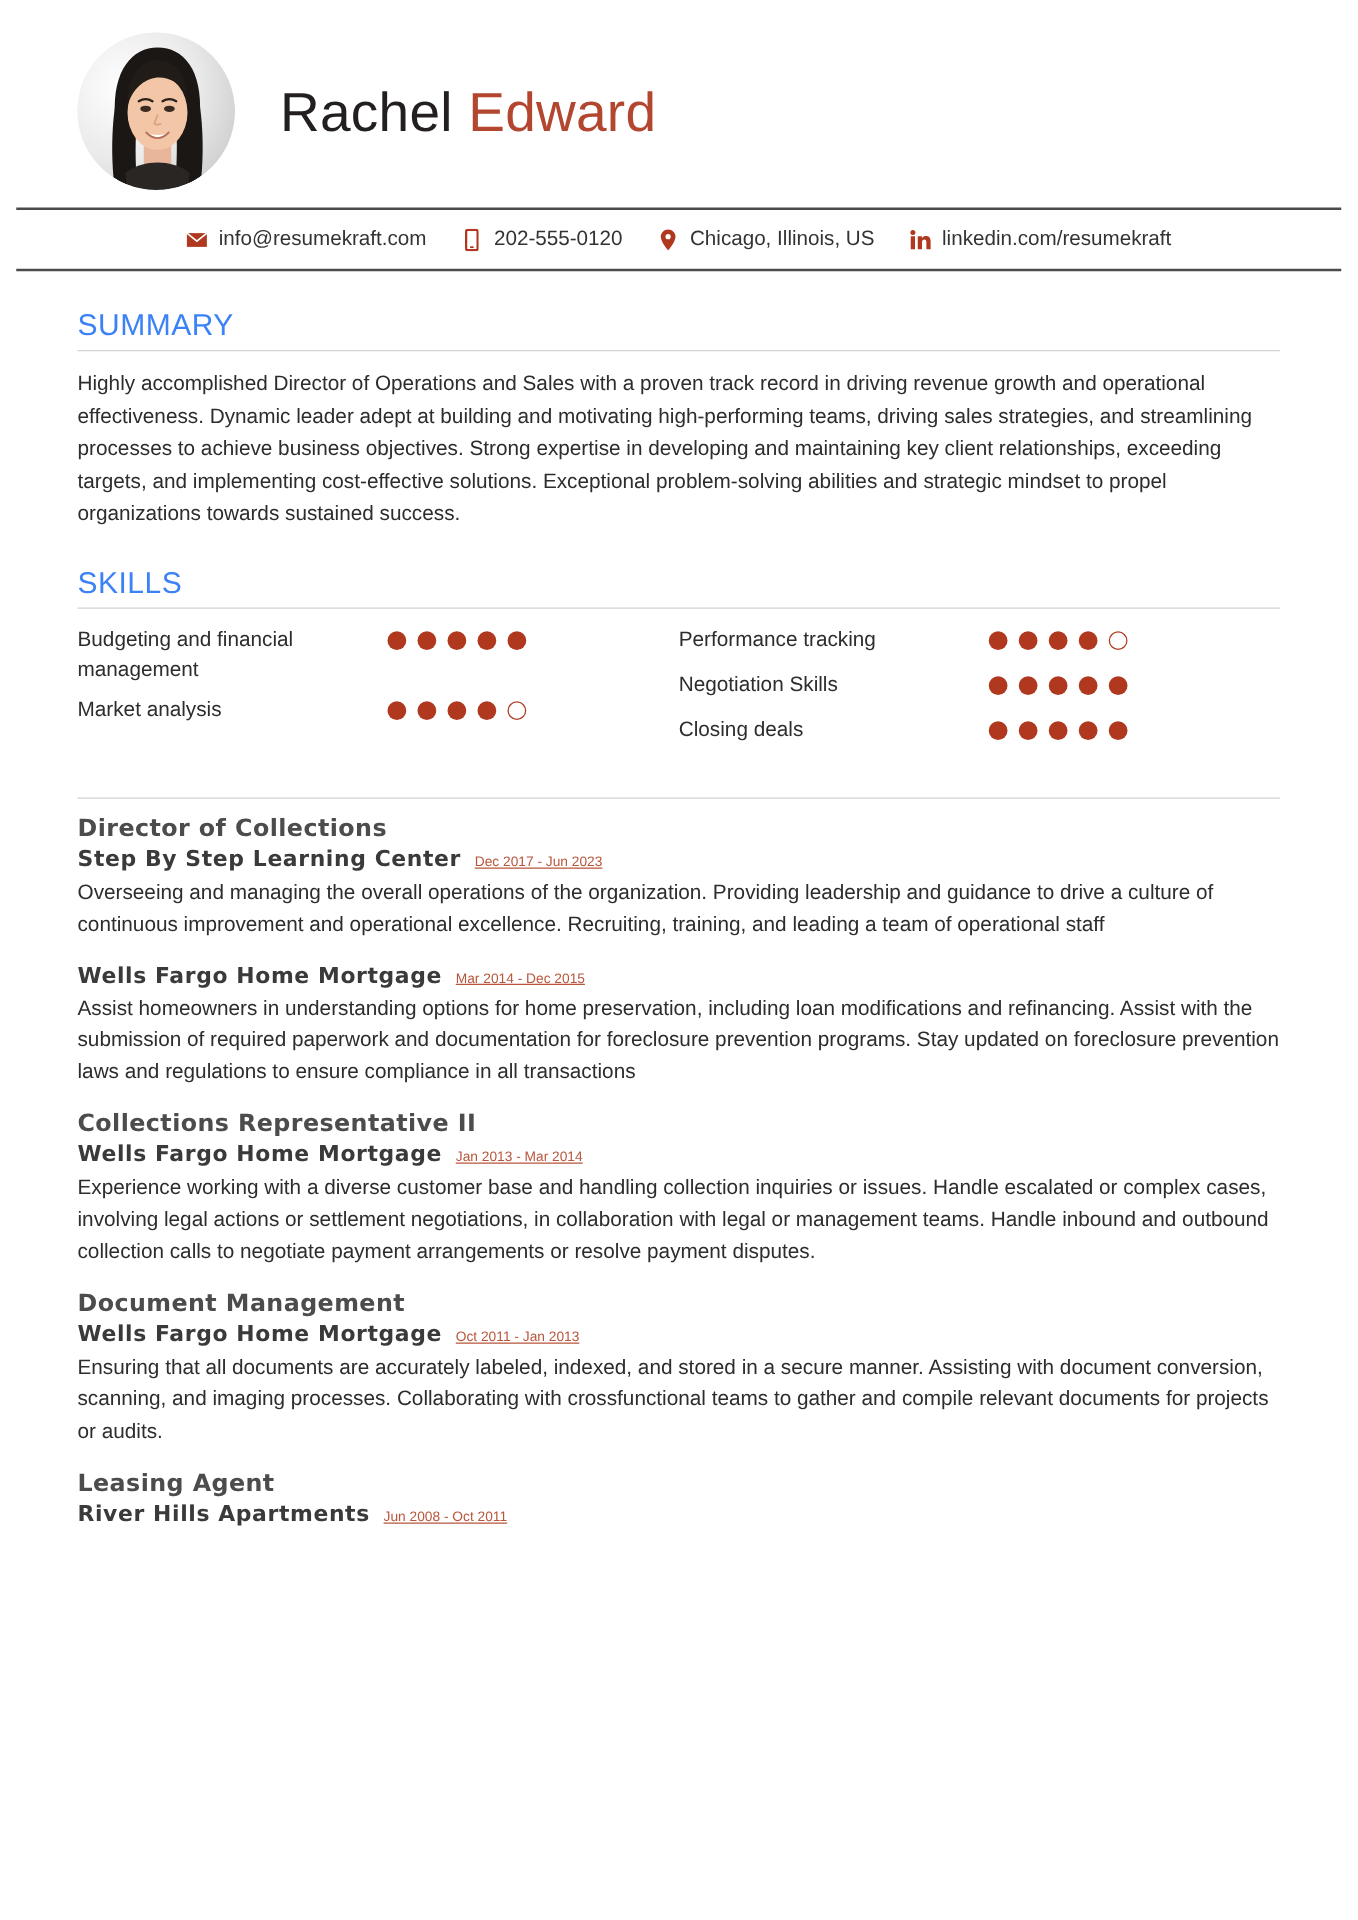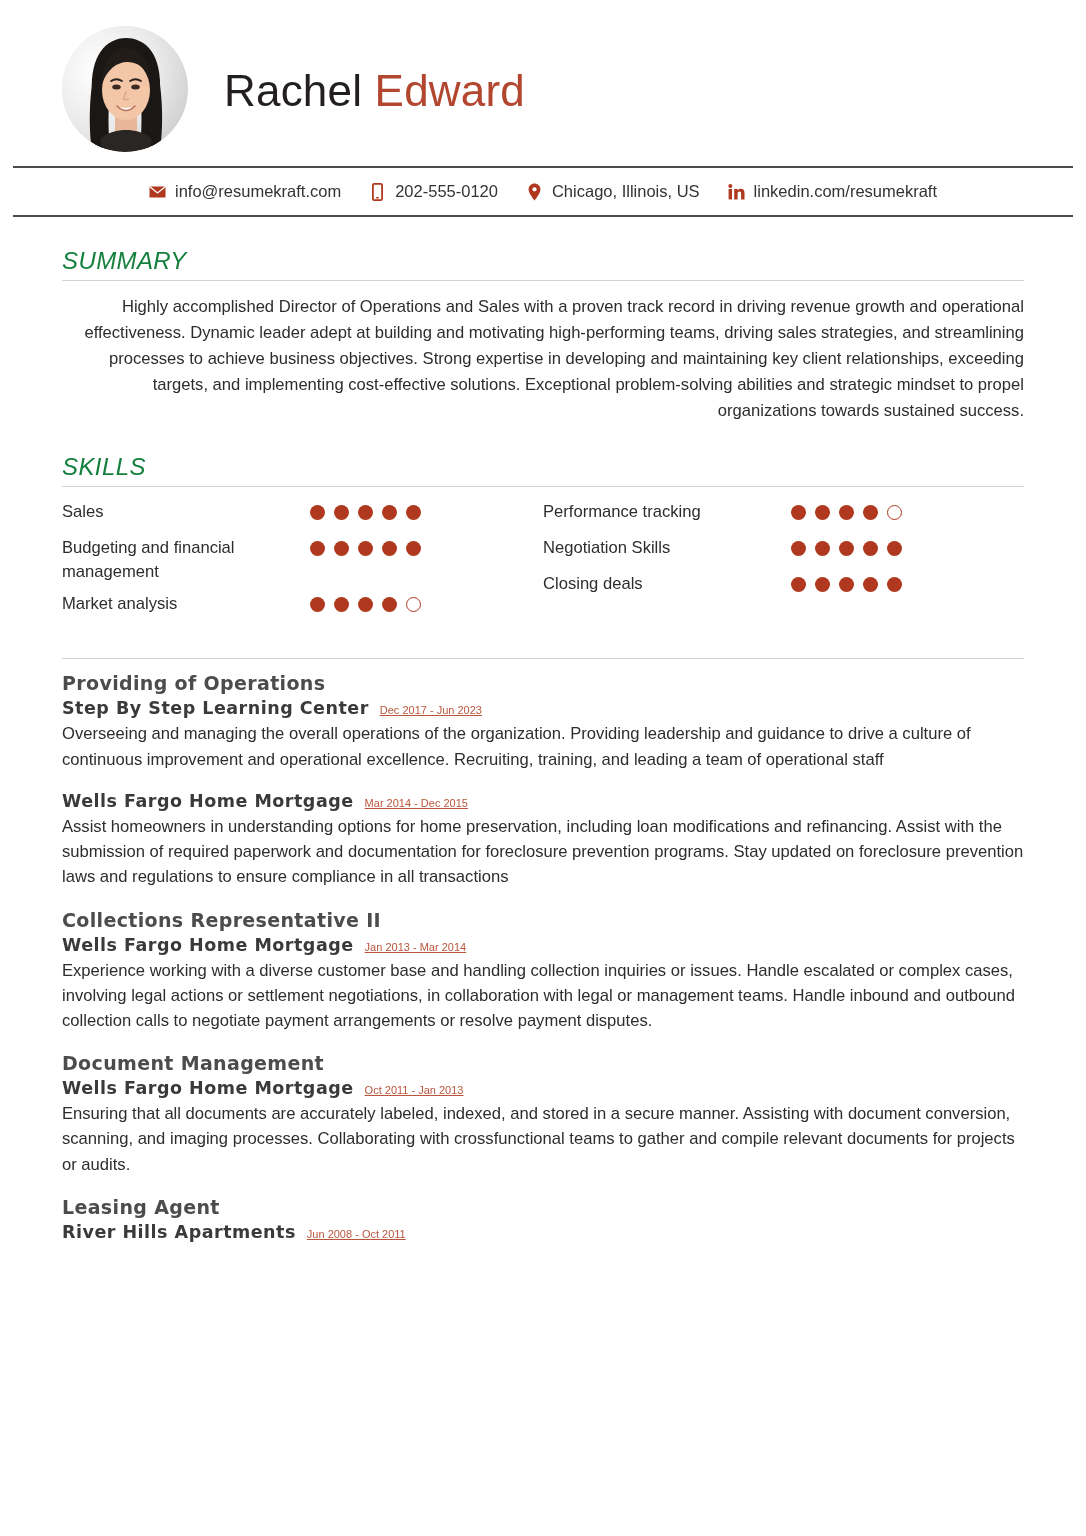--- a/index.html
+++ b/index.html
@@ -87,38 +87,37 @@
   .contact-item .ico svg { display: block; }
 
   
   .content {
     padding: 0 62px 0 62px;
   }
   .section { margin-top: 30px; }
   .section-title {
     font-size: 24px;
     letter-spacing: 0.4px;
-    color: #15803d;
+    color: #3b82f6;
     font-weight: 400;
     margin: 0 0 5px 0;
-    font-style: italic;
   }
   .section-rule {
     height: 1px;
     background: #d2d2d2;
     width: 100%;
     margin-bottom: 13px;
   }
 
   .summary-text {
     font-size: 16.6px;
     line-height: 1.56;
     color: #2d2d2d;
     margin: 0;
-    text-align: right;
+    text-align: left;
   }
 
   
   .skills-grid {
     display: flex;
     gap: 0;
     margin-top: 4px;
   }
   .skills-col { width: 50%; }
   .skill-row {
@@ -292,30 +291,20 @@
     <div class="section-rule"></div>
     <p class="summary-text">Highly accomplished Director of Operations and Sales with a proven track record in driving revenue growth and operational effectiveness. Dynamic leader adept at building and motivating high-performing teams, driving sales strategies, and streamlining processes to achieve business objectives. Strong expertise in developing and maintaining key client relationships, exceeding targets, and implementing cost-effective solutions. Exceptional problem-solving abilities and strategic mindset to propel organizations towards sustained success.</p>
   </div>
 
   <div class="section">
     <h2 class="section-title">SKILLS</h2>
     <div class="section-rule"></div>
     <div class="skills-grid">
       <div class="skills-col" id="skills-left">
           <div class="skill-row">
-            <div class="skill-label">Sales</div>
-            <div class="skill-dots">
-              <span class="dot filled"></span>
-              <span class="dot filled"></span>
-              <span class="dot filled"></span>
-              <span class="dot filled"></span>
-              <span class="dot filled"></span>
-            </div>
-          </div>
-          <div class="skill-row">
             <div class="skill-label">Budgeting and financial management</div>
             <div class="skill-dots">
               <span class="dot filled"></span>
               <span class="dot filled"></span>
               <span class="dot filled"></span>
               <span class="dot filled"></span>
               <span class="dot filled"></span>
             </div>
           </div>
           <div class="skill-row">
@@ -361,21 +350,21 @@
             </div>
           </div>
         </div>
     </div>
   </div>
 
   <div class="section">
     <div class="section-rule"></div>
     <div id="experience-list">
         <div class="exp-item">
-          <div class="exp-role">Providing of Operations</div>
+          <div class="exp-role">Director of Collections</div>
           <div class="exp-line"><span class="exp-company">Step By Step Learning Center</span><span class="exp-dates">Dec 2017 - Jun 2023</span></div>
           <p class="exp-desc">Overseeing and managing the overall operations of the organization. Providing leadership and guidance to drive a culture of continuous improvement and operational excellence. Recruiting, training, and leading a team of operational staff</p>
         </div>
         <div class="exp-item">
           <div class="exp-line"><span class="exp-company">Wells Fargo Home Mortgage</span><span class="exp-dates">Mar 2014 - Dec 2015</span></div>
           <p class="exp-desc">Assist homeowners in understanding options for home preservation, including loan modifications and refinancing.  Assist with the submission of required paperwork and documentation for foreclosure prevention programs. Stay updated on foreclosure prevention laws and regulations to ensure compliance in all transactions</p>
         </div>
         <div class="exp-item">
           <div class="exp-role">Collections Representative II</div>
           <div class="exp-line"><span class="exp-company">Wells Fargo Home Mortgage</span><span class="exp-dates">Jan 2013 - Mar 2014</span></div>

